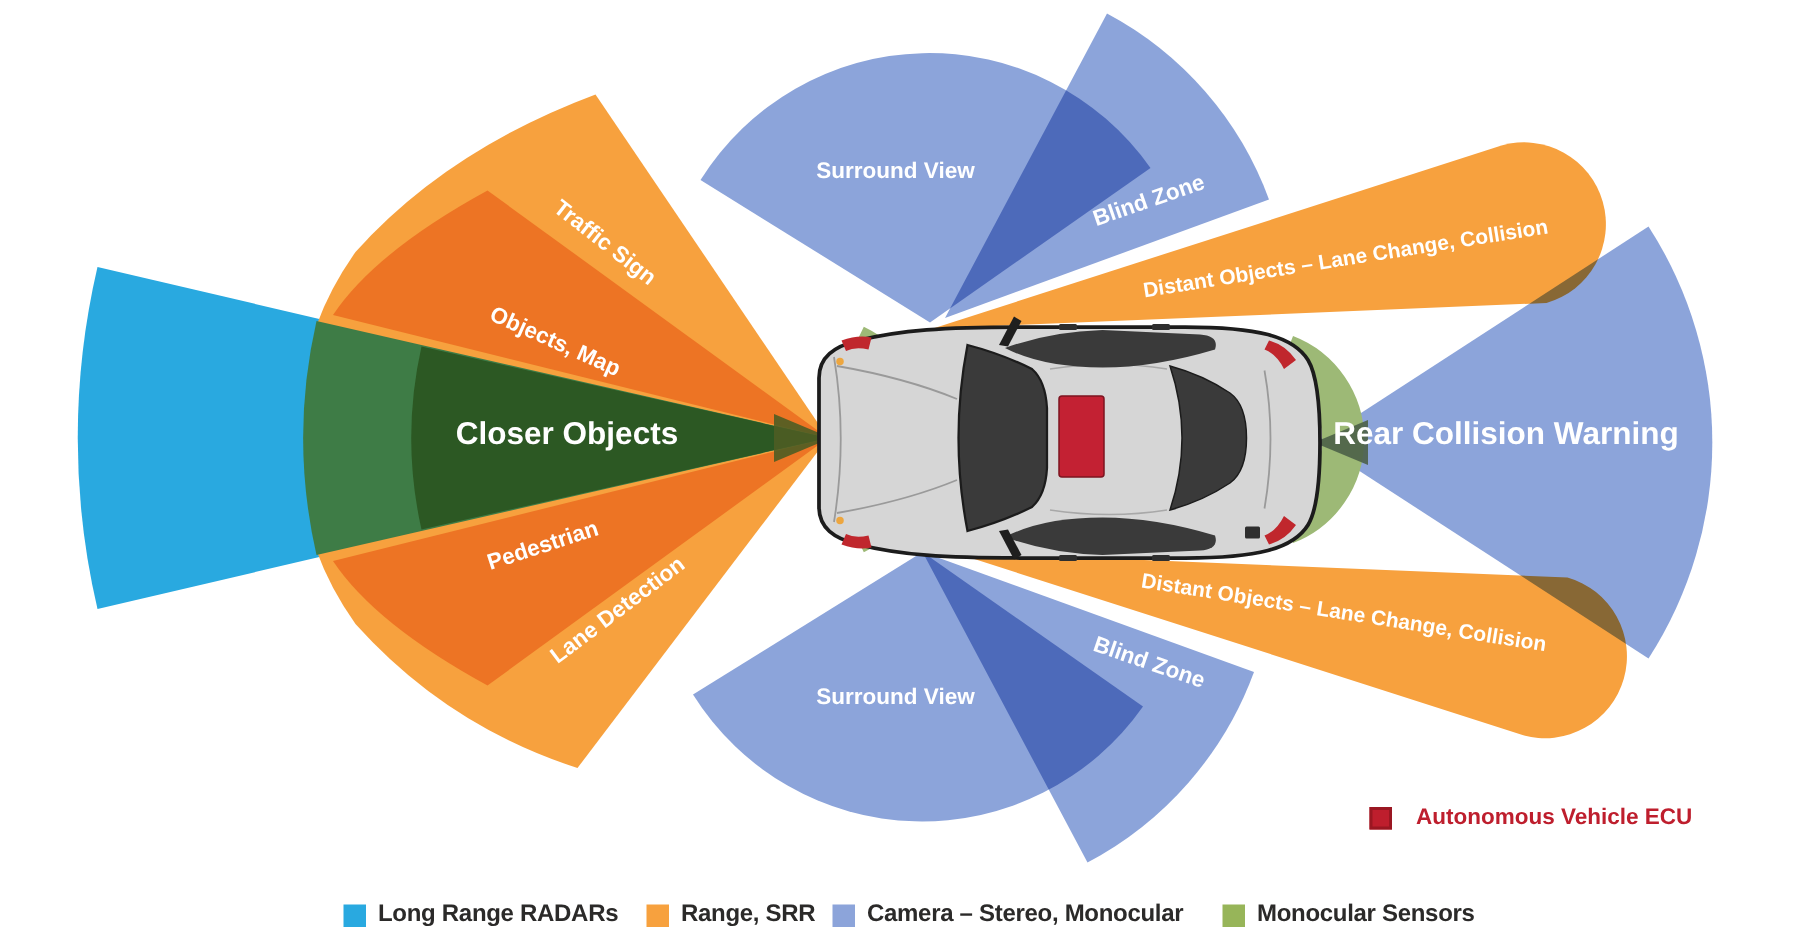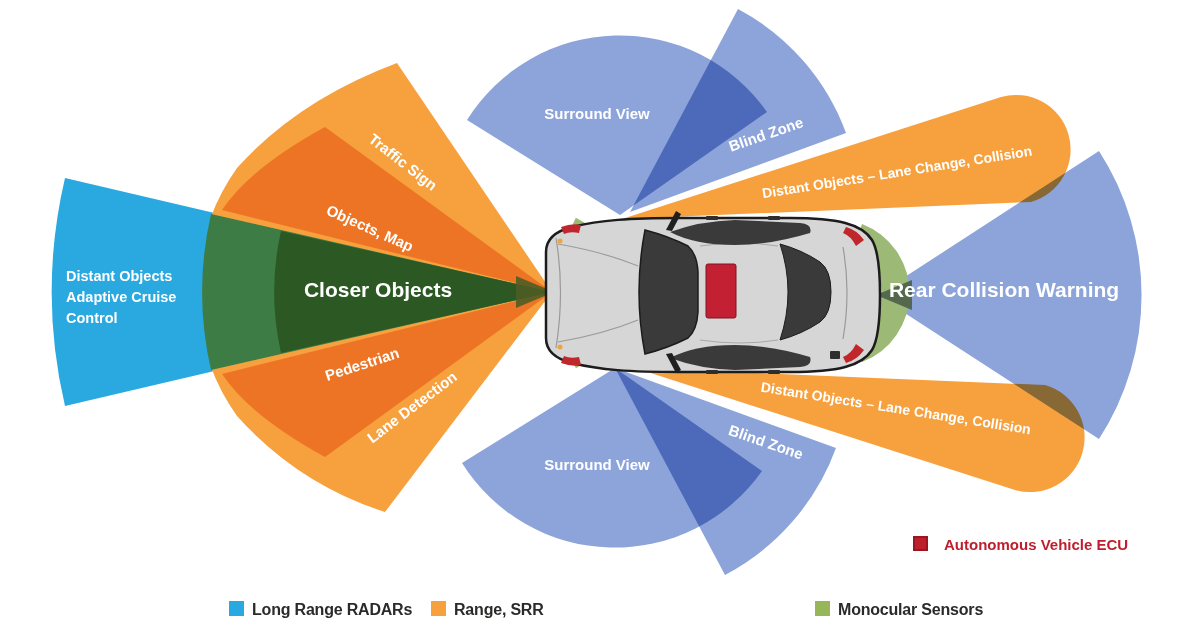--- a/index.html
+++ b/index.html
@@ -4,28 +4,28 @@
 <style>
   html,body{margin:0;padding:0;background:#ffffff;}
   #stage{position:relative;width:1200px;height:628px;background:#ffffff;overflow:hidden;
          font-family:"Liberation Sans","DejaVu Sans",sans-serif;}
   #fanplot{position:absolute;left:0;top:0;}
   .lbl{position:absolute;color:#ffffff;font-weight:bold;font-size:15px;line-height:1.15;
        white-space:nowrap;transform:translate(-50%,-50%);}
   .lbl.multiline{white-space:pre-line;transform:none;line-height:1.45;font-size:14.5px;}
   .lbl.small{font-size:14px;}
   .lbl.big{font-size:21px;}
-  .legend-item{position:absolute;top:601px;display:flex;align-items:flex-start;gap:8px;}
+  .legend-item{position:absolute;top:601px;display:flex;align-items:center;gap:8px;}
   .legend-swatch{width:15px;height:15px;flex:0 0 auto;}
   .legend-text{font-size:16px;font-weight:bold;color:#2B2A29;letter-spacing:-0.2px;white-space:nowrap;}
   .sw-radar{background:#29A9E0;}
   .sw-lidar{background:#F7A13E;}
   .sw-camera{background:#8CA4DA;}
   .sw-ultra{background:#97B559;}
-  .ecu-item{position:absolute;left:913px;top:536px;display:flex;align-items:flex-start;gap:16px;}
+  .ecu-item{position:absolute;left:913px;top:536px;display:flex;align-items:flex-end;gap:16px;}
   .ecu-swatch{width:15px;height:15px;background:#BE1E2D;border:2px solid #9A1722;box-sizing:border-box;}
   .ecu-text{font-size:15px;font-weight:bold;color:#BE1E2D;white-space:nowrap;}
   .mult{mix-blend-mode:multiply;}
 </style>
 </head>
 <body>
 
 <div id="stage">
 
   <svg id="fanplot" width="1200" height="628" viewBox="0 0 1200 628">
@@ -92,23 +92,20 @@
       <path d="M846,363 Q857,360 864,350 L856,344 Q851,354 843,357 Z" fill="#C0272D"></path>
 
       <rect x="706" y="216" width="12" height="4" rx="1" fill="#2E2E2E"></rect>
       <rect x="768" y="216" width="12" height="4" rx="1" fill="#2E2E2E"></rect>
       <rect x="706" y="370" width="12" height="4" rx="1" fill="#2E2E2E"></rect>
       <rect x="768" y="370" width="12" height="4" rx="1" fill="#2E2E2E"></rect>
       <rect x="830" y="351" width="10" height="8" rx="1" fill="#2E2E2E"></rect>
     </g>
   </svg>
 
-  <div class="lbl multiline" style="left:66px;top:266px;">Distant Objects
-Adaptive Cruise
-Control</div>
 
   <div class="lbl big" style="left:378px;top:290px;">Closer Objects</div>
 
   <div class="lbl" style="left:403px;top:162px;transform:translate(-50%,-50%) rotate(38deg);">Traffic Sign</div>
 
   <div class="lbl" style="left:370px;top:228px;transform:translate(-50%,-50%) rotate(24deg);">Objects, Map</div>
 
   <div class="lbl" style="left:362px;top:364px;transform:translate(-50%,-50%) rotate(-18deg);">Pedestrian</div>
 
   <div class="lbl" style="left:412px;top:407px;transform:translate(-50%,-50%) rotate(-37deg);">Lane Detection</div>
@@ -133,18 +130,22 @@
   </div>
 
   <div class="legend-item" style="left:229px;">
     <span class="legend-swatch sw-radar"></span>
     <span class="legend-text">Long Range RADARs</span>
   </div>
   <div class="legend-item" style="left:431px;">
     <span class="legend-swatch sw-lidar"></span>
     <span class="legend-text">Range, SRR</span>
   </div>
+  <div class="legend-item" style="left:555px;">
+    <span class="legend-swatch sw-camera"></span>
+    <span class="legend-text">Camera – Stereo, Monocular</span>
+  </div>
   <div class="legend-item" style="left:815px;">
     <span class="legend-swatch sw-ultra"></span>
     <span class="legend-text">Monocular Sensors</span>
   </div>
 
 </div>
 
 </body></html>

